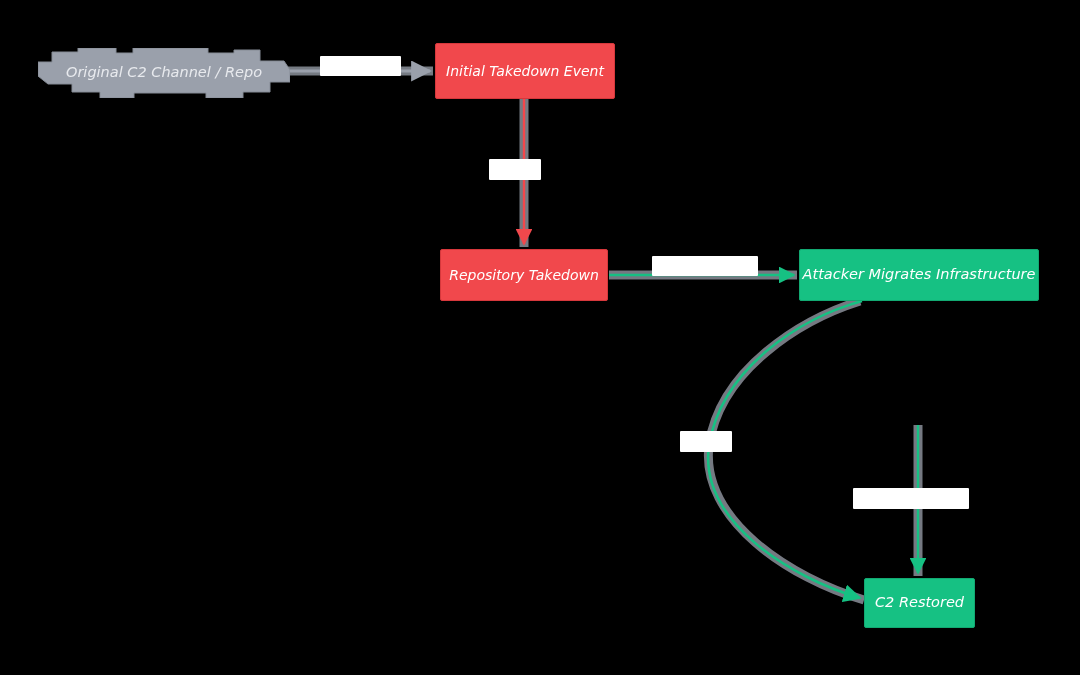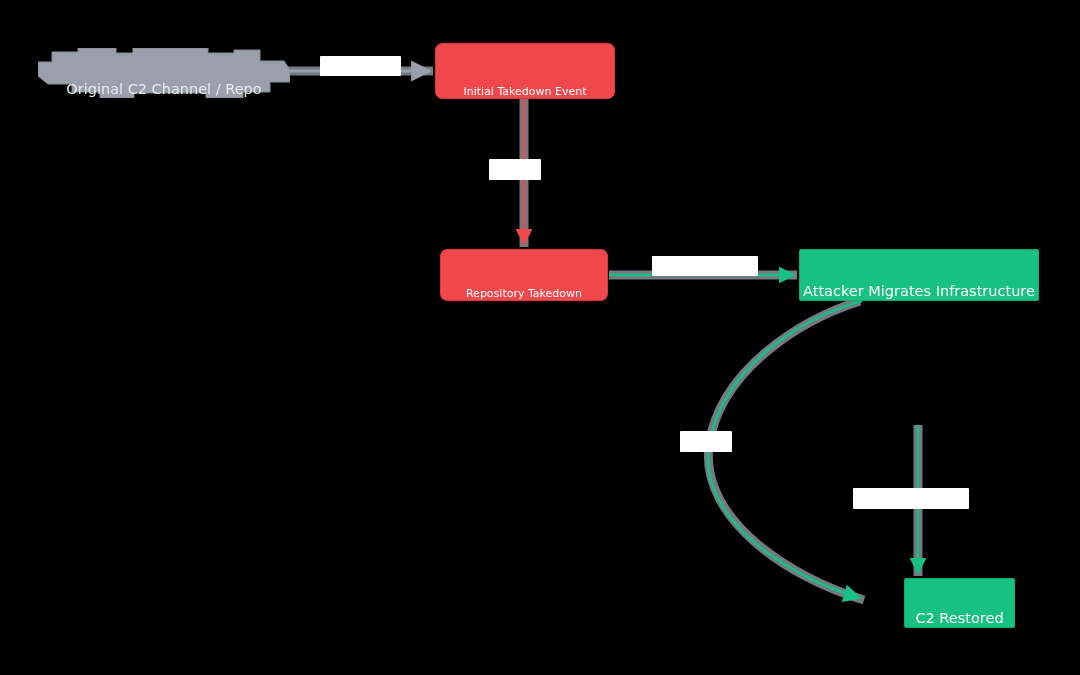--- a/index.html
+++ b/index.html
@@ -25,37 +25,38 @@
     left: 0;
     top: 0;
     width: 1080px;
     height: 675px;
     overflow: visible;
   }
   .node {
     position: absolute;
     box-sizing: border-box;
     display: flex;
-    align-items: flex-end;
+    align-items: center;
     justify-content: center;
     text-align: center;
     line-height: 1.2;
     z-index: 5;
+    font-style: italic;
   }
   .node-label {
     display: block;
     white-space: nowrap;
   }
   
   .node.red {
     background: #f1484c;
     border: 1px solid #d6383c;
-    border-radius: 7px;
+    border-radius: 2px;
     color: #ffffff;
-    font-size: 11px;
+    font-size: 14px;
   }
   
   .node.green {
     background: #16c183;
     border: 1px solid #12a972;
     border-radius: 2px;
     color: #ffffff;
     font-size: 14.5px;
   }
   
@@ -140,21 +141,21 @@
 
   <div class="node green" style="left:799px; top:249px; width:240px; height:52px;">
     <span class="node-label">Attacker Migrates Infrastructure</span>
   </div>
 
   <div class="node red" style="left:440px; top:249px; width:168px; height:52px;">
     <span class="node-label">Repository Takedown</span>
   </div>
 
 
-  <div class="node green" style="left:864px; top:578px; width:111px; height:50px;margin-left:40px;">
+  <div class="node green" style="left:864px; top:578px; width:111px; height:50px;">
     <span class="node-label">C2 Restored</span>
   </div>
 
   <div class="edge-label" style="left:320px; top:56px; width:75px; height:16px;">
     <span></span>
   </div>
 
   <div class="edge-label" style="left:489px; top:159px; width:46px; height:17px;">
     <span></span>
   </div>

